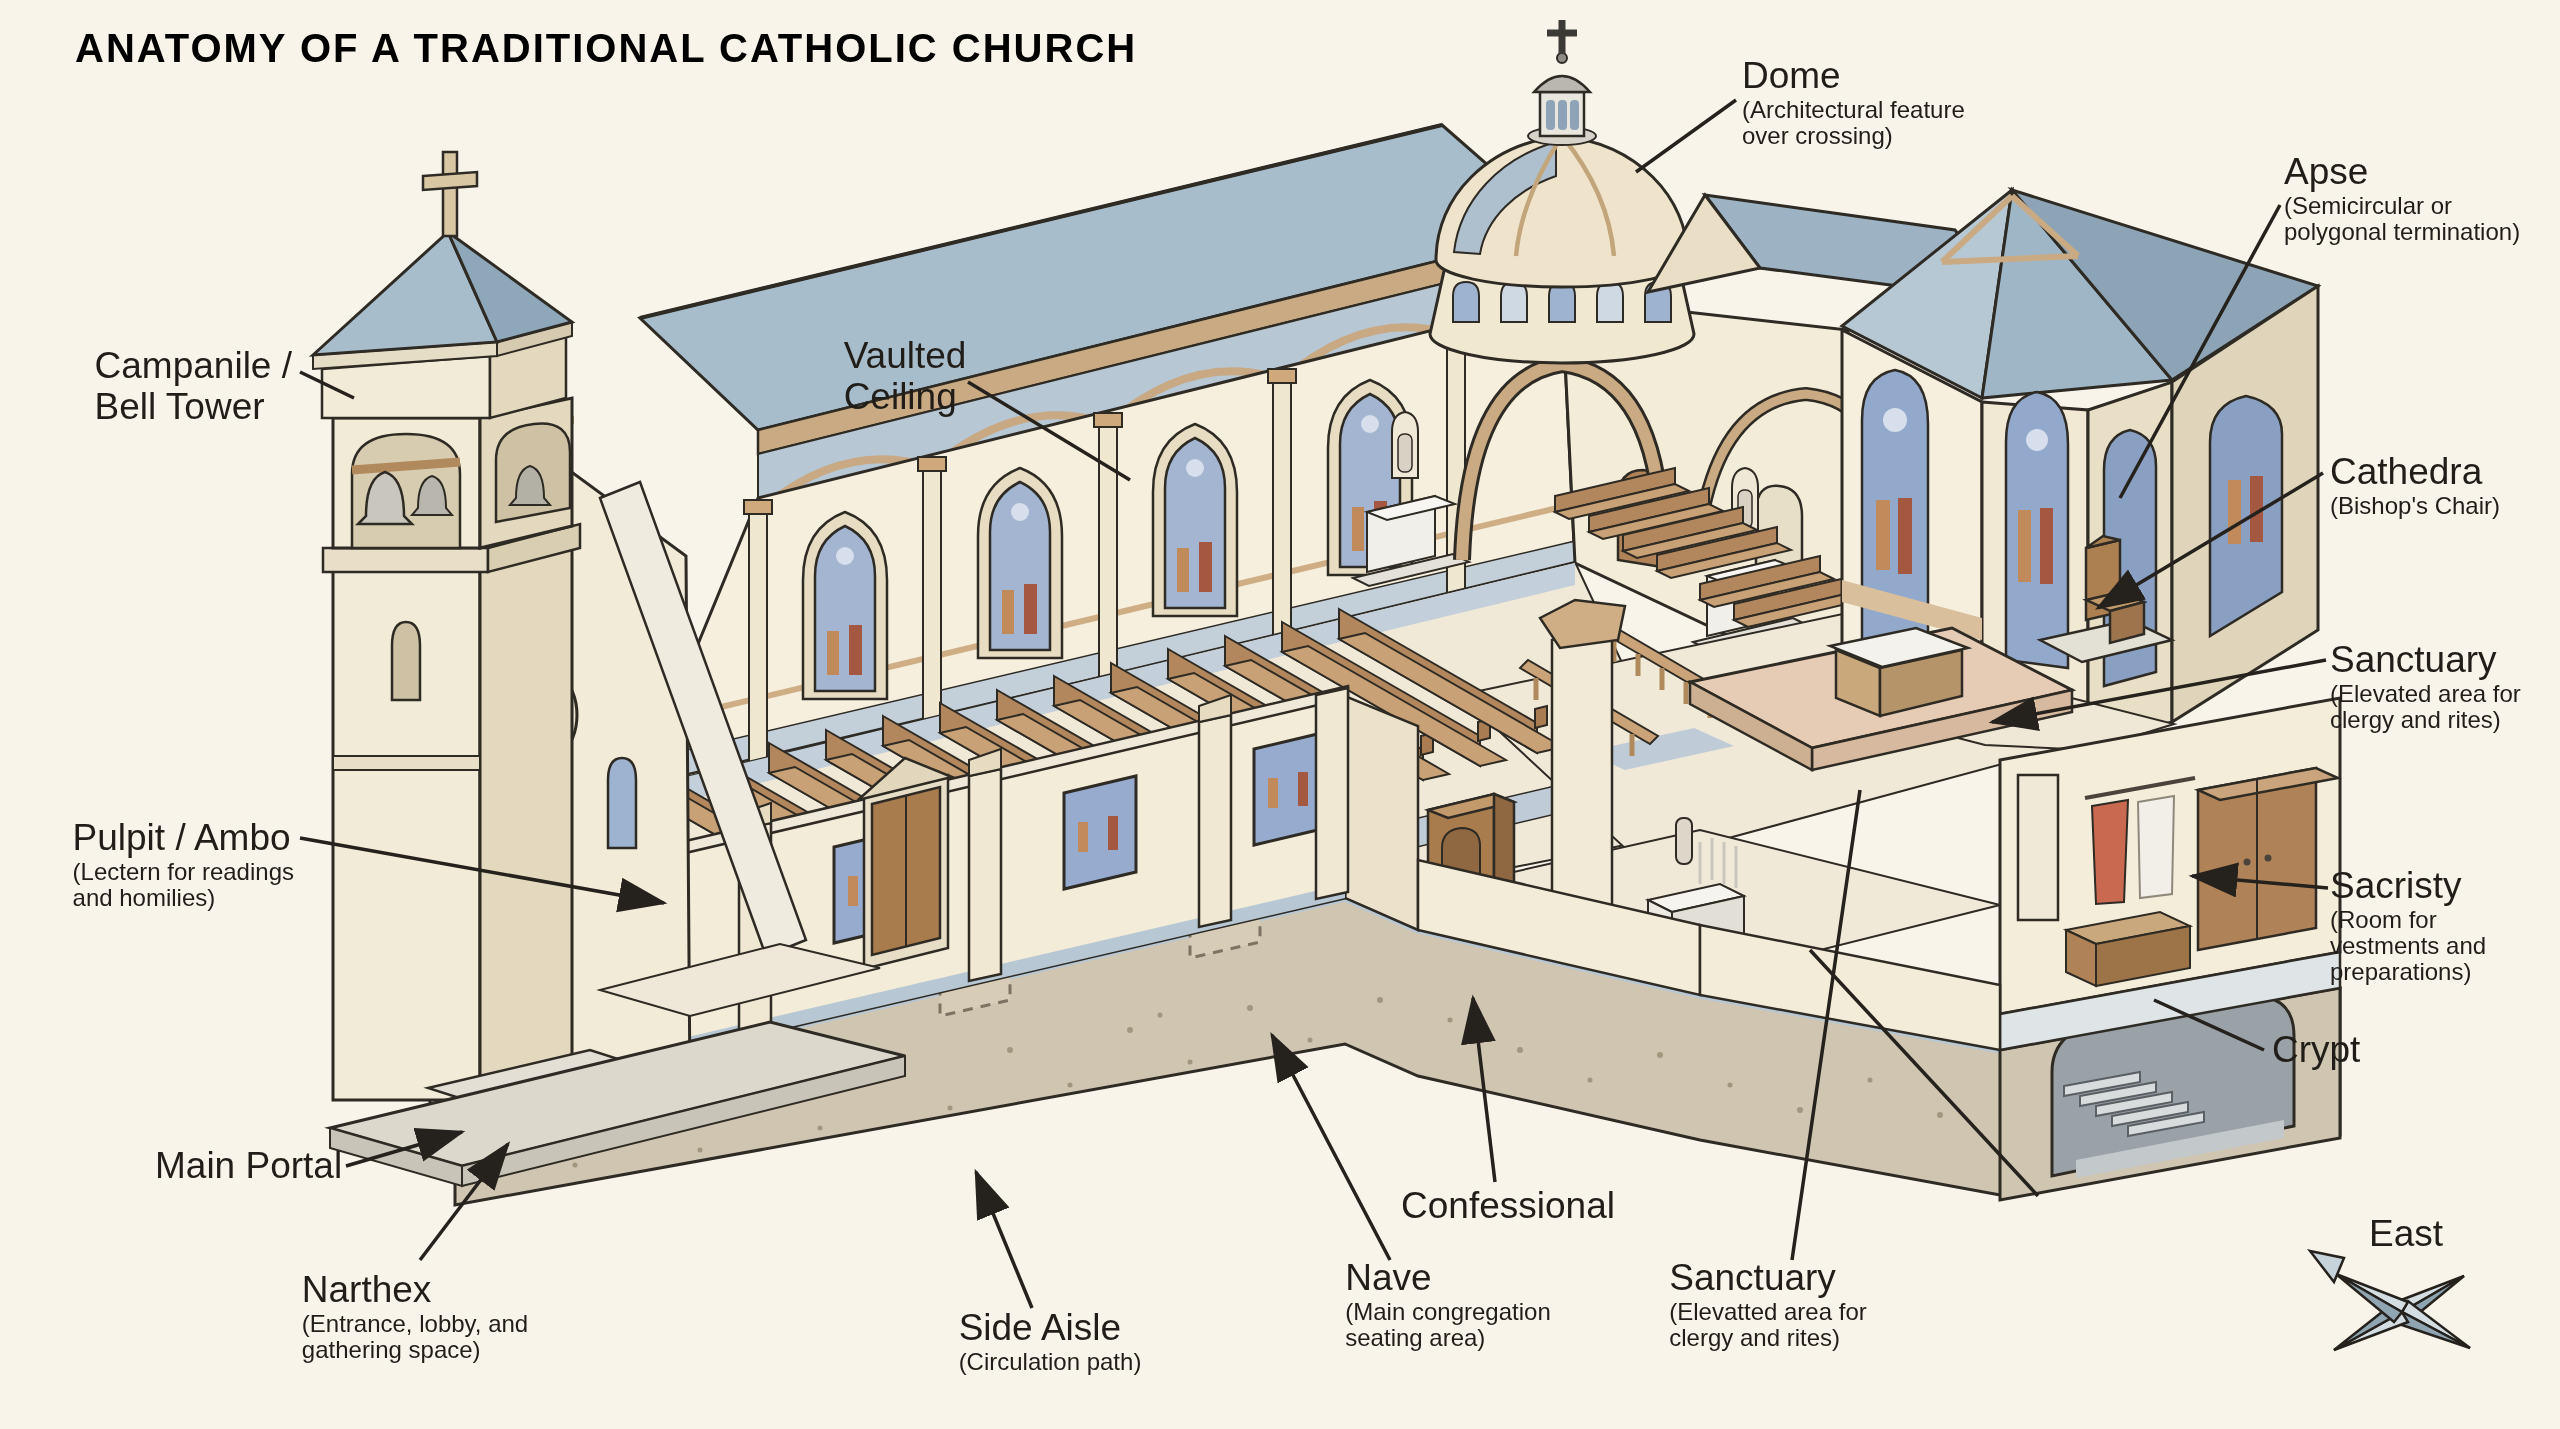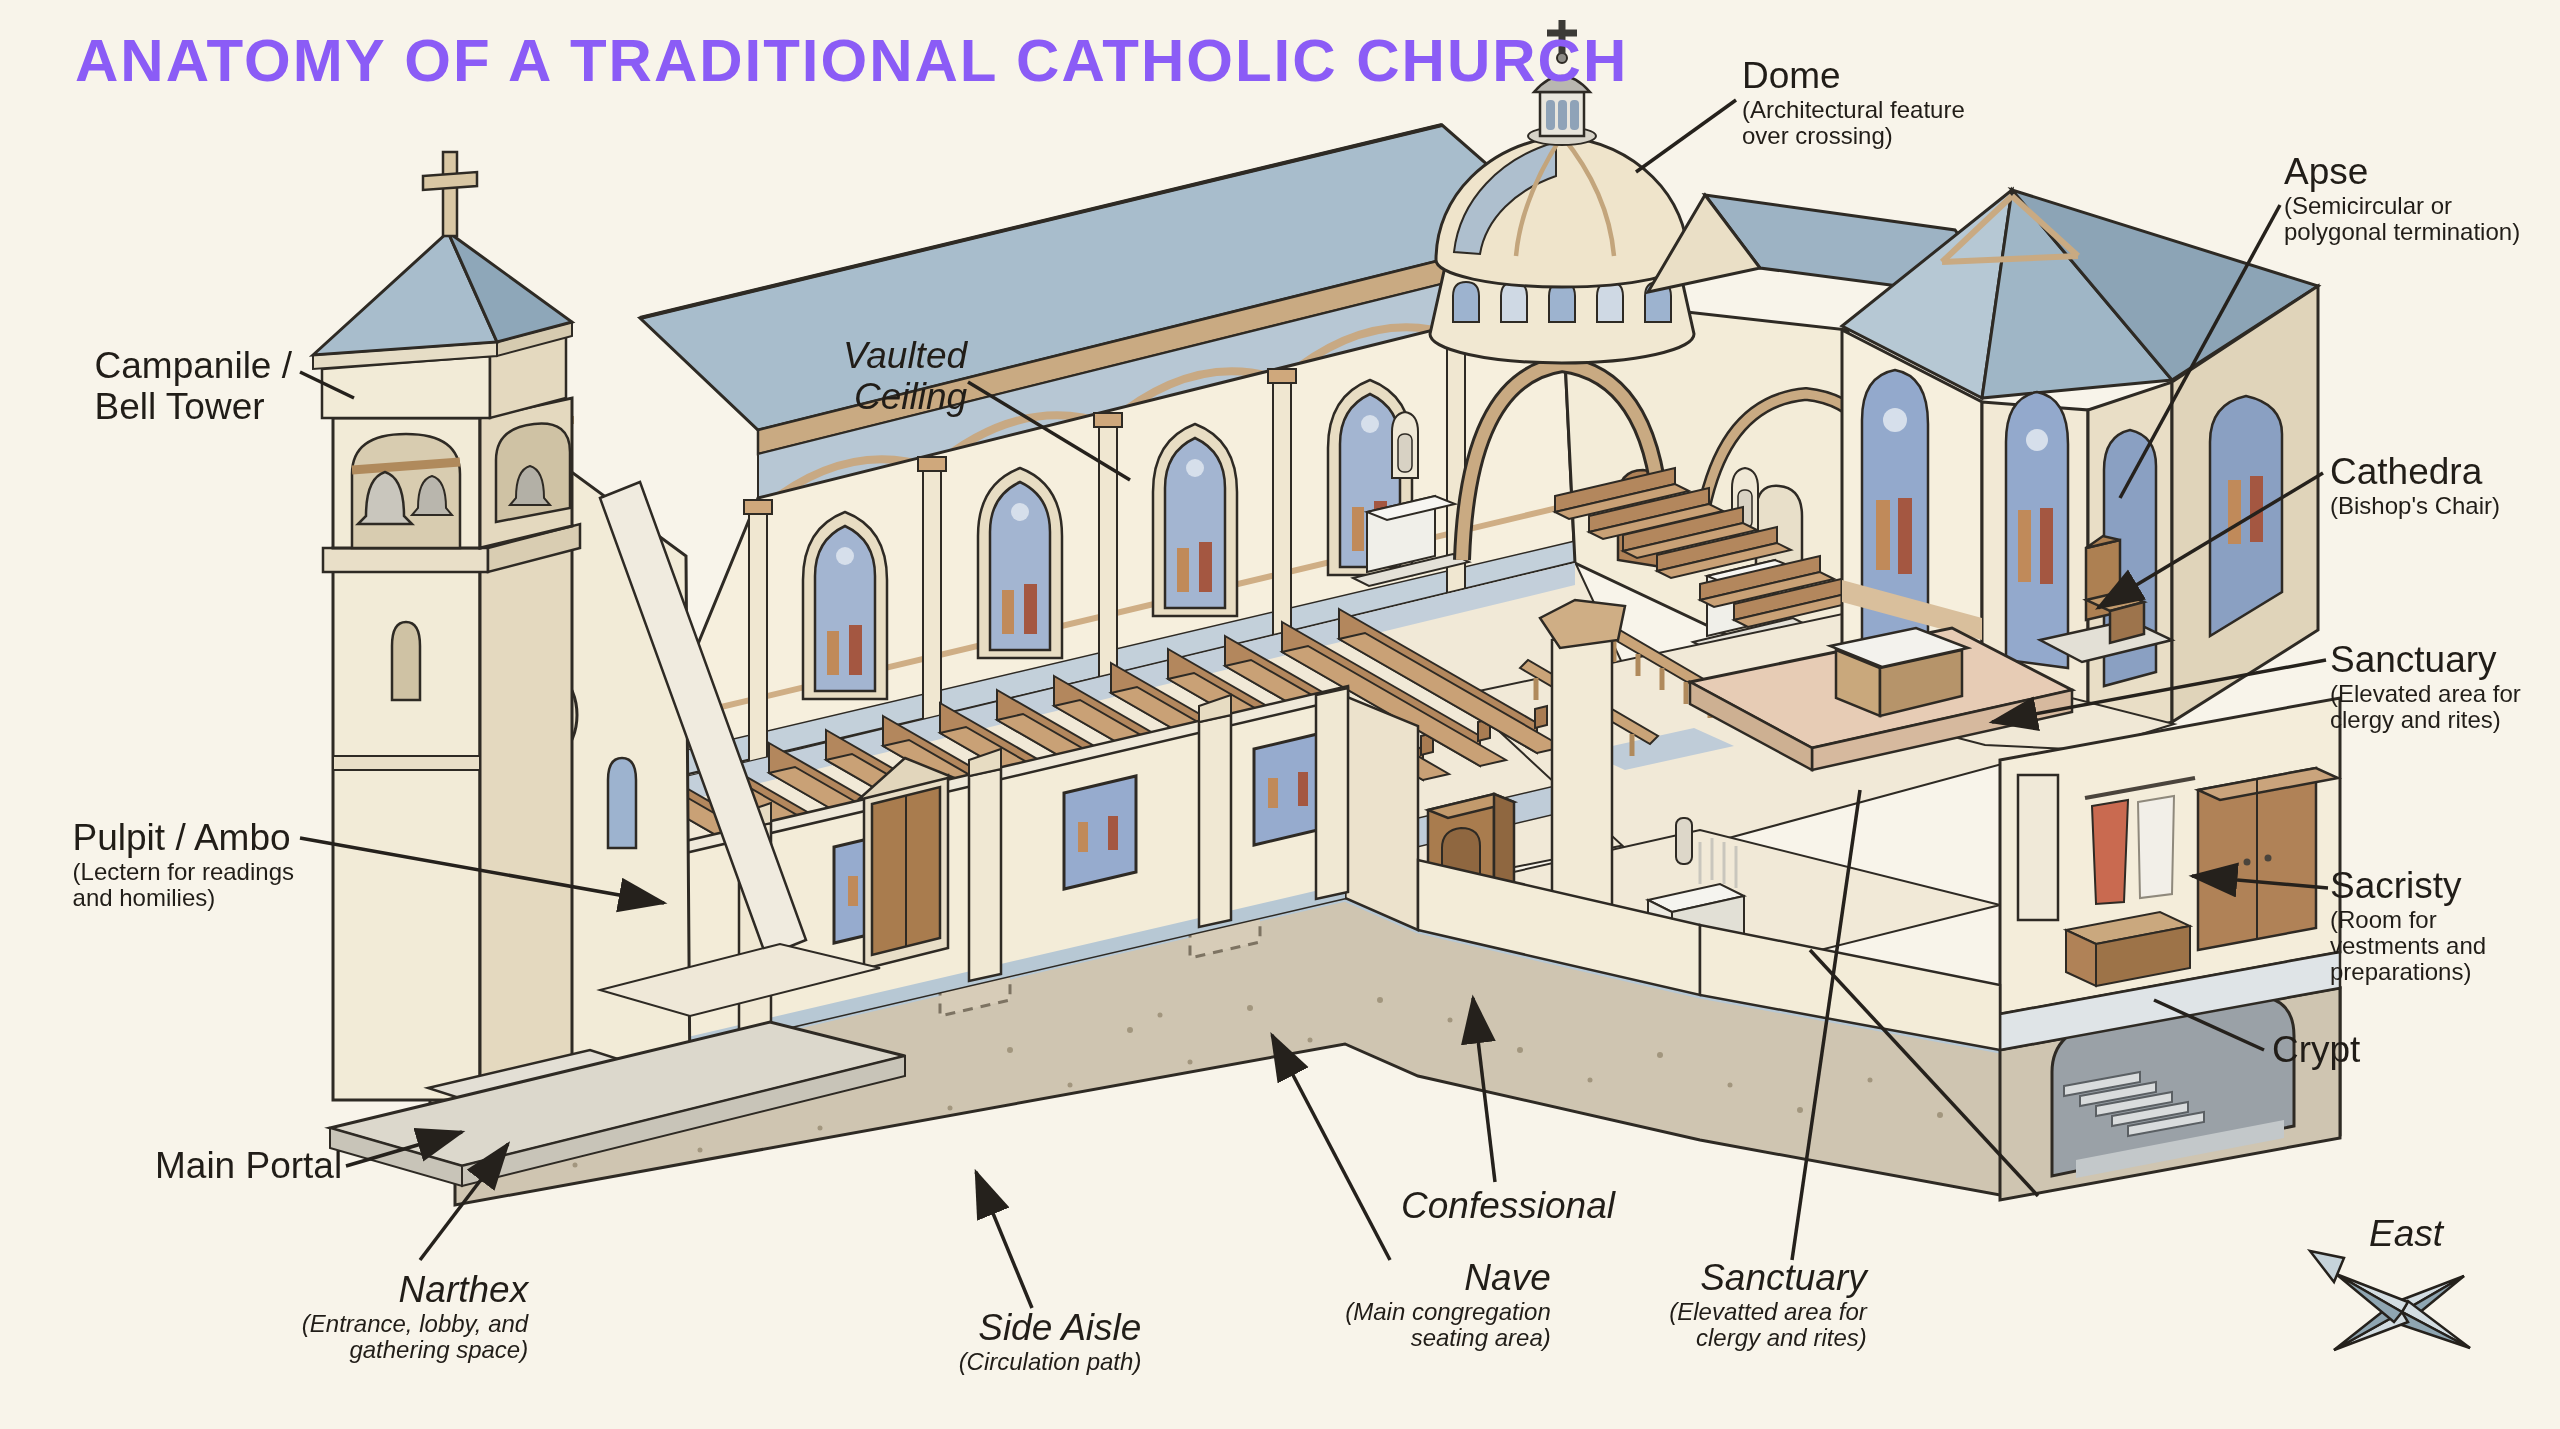--- a/index.html
+++ b/index.html
@@ -1,25 +1,25 @@
 <!DOCTYPE html>
 <html><head>
 <meta charset="utf-8">
 <style>
   html,body{margin:0;padding:0;background:#f8f4ea;}
   .stage{position:relative;width:2560px;height:1429px;overflow:hidden;background:#f8f4ea;
          font-family:"Liberation Sans",sans-serif;}
   svg{position:absolute;left:0;top:0;}
-  .page-title{position:absolute;left:75px;top:26px;font-size:60px;font-weight:700;
-              letter-spacing:2px;color:#8b5cf6;}
+  .page-title{position:absolute;left:75px;top:26px;font-size:40px;font-weight:700;
+              letter-spacing:2px;color:#000000;}
   .lbl{position:absolute;color:#211d18;line-height:1.1;white-space:nowrap;}
   .lbl .t{font-size:37px;}
   .lbl .d{font-size:24px;}
   .al-r{}
-  .al-c{text-align:right;transform:translateX(-50%);font-style:italic;}
+  .al-c{text-align:left;transform:translateX(-50%);}
 </style>
 </head>
 <body>
 
 <div class="stage">
 
 <svg width="2560" height="1429" viewBox="0 0 2560 1429">
   <defs>
     <marker id="ah" markerWidth="16" markerHeight="12" refX="13" refY="5" orient="auto">
       <path d="M0,0 L14,5 L0,10 Z" fill="#25211c"></path>

